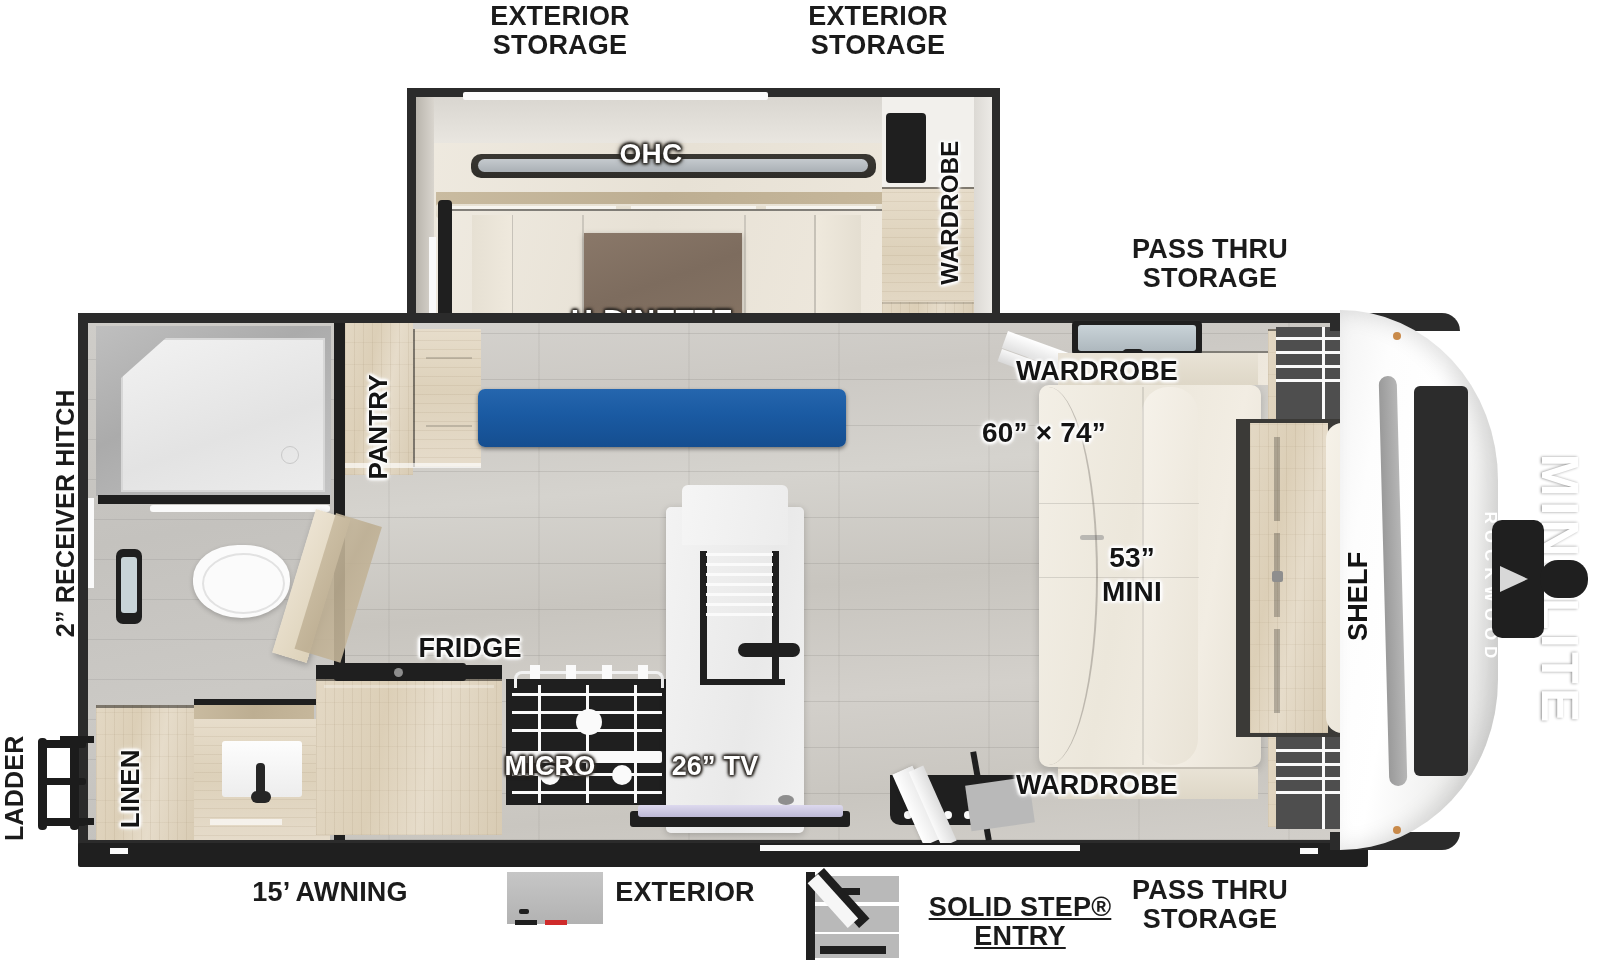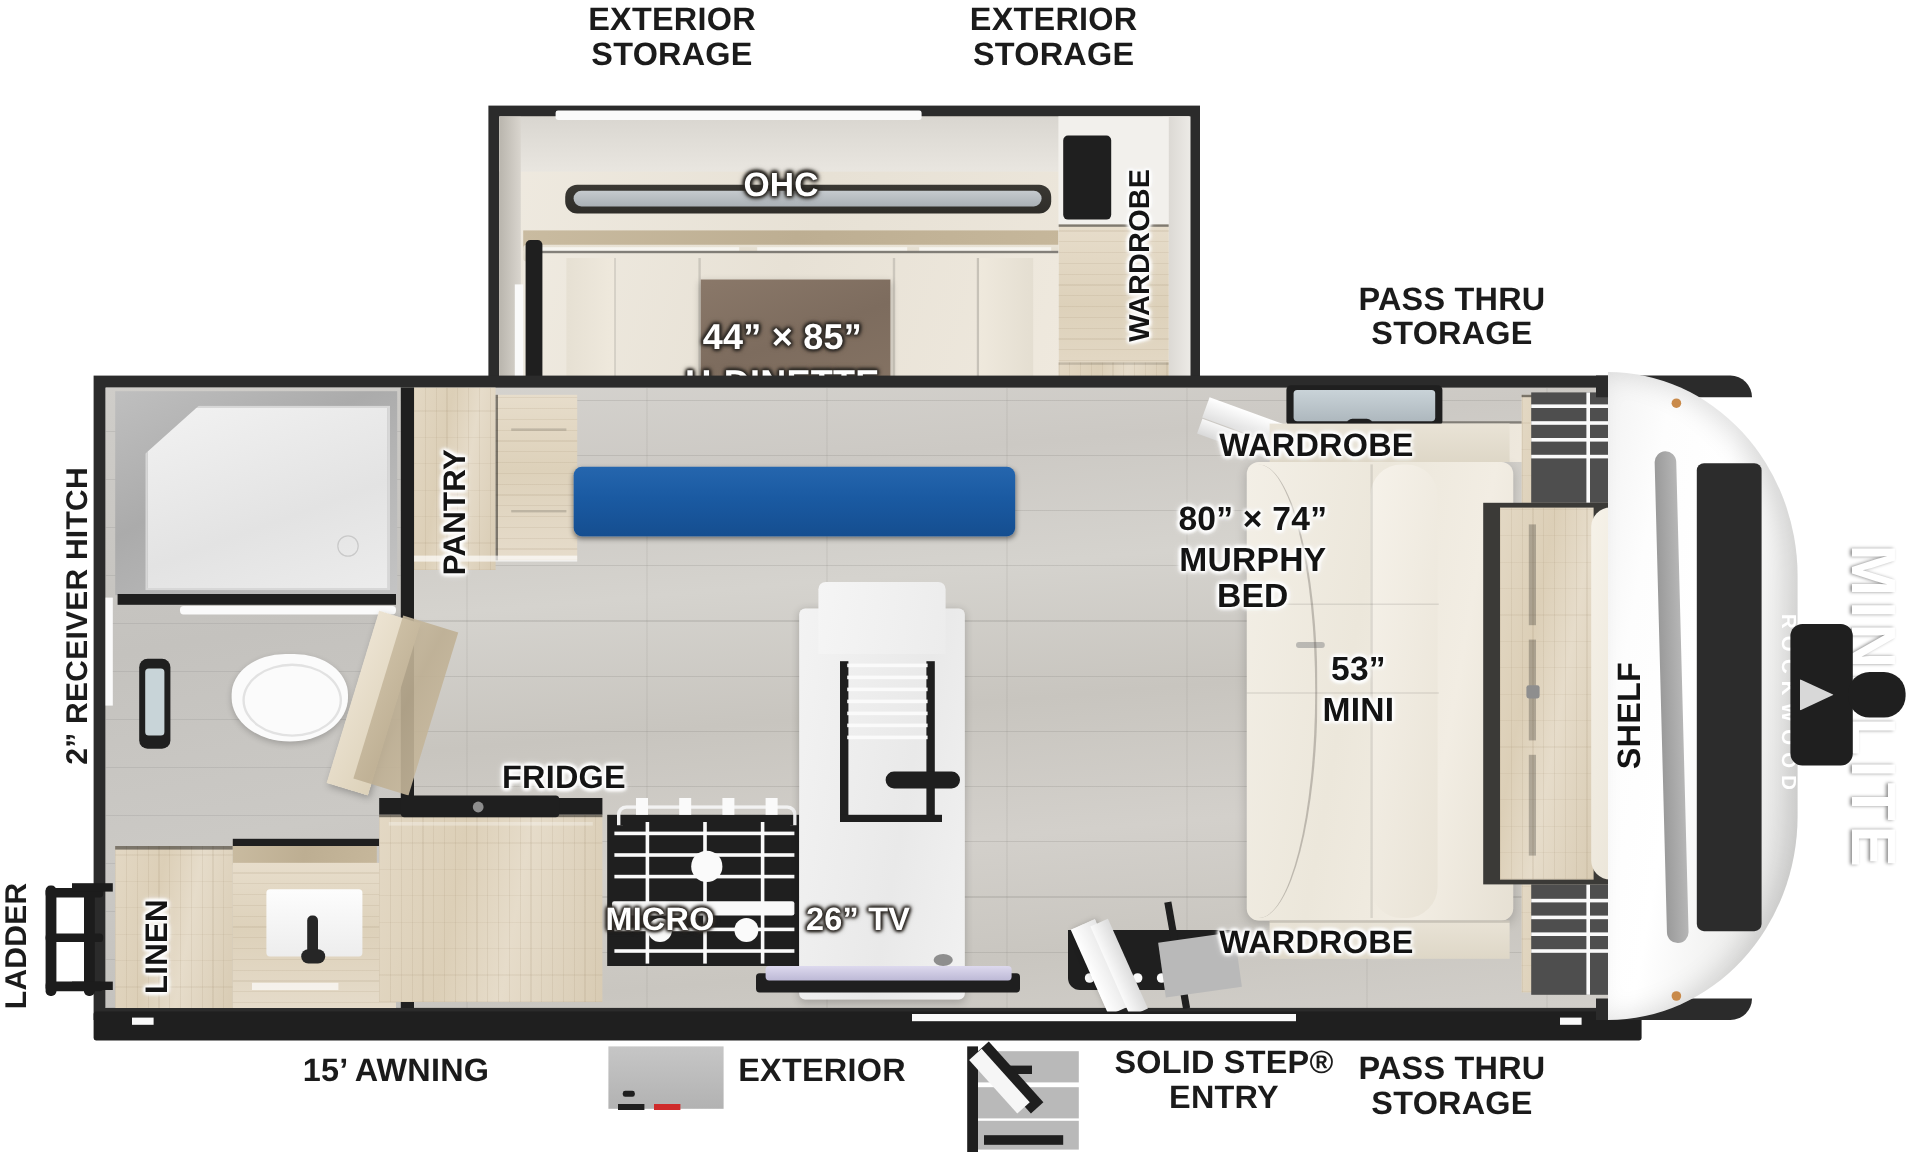--- a/index.html
+++ b/index.html
@@ -131,21 +131,20 @@
     <div class="edge" style="left:0;top:90px;width:92px;height:2px;"></div>
     <div class="wood" style="position:absolute;left:0;top:205px;width:92px;height:35px;"></div>
     <div class="edge" style="left:0;top:205px;width:92px;height:2px;opacity:.3;"></div>
     <div style="position:absolute;right:0;top:0;width:18px;height:250px;background:linear-gradient(270deg,#eceae6,#dcd9d4);"></div>
   </div>
   <div class="lbl small halo rot90" style="left:860px;top:200px;width:180px;">WARDROBE</div>
 
   <div class="lbl halo" style="left:601px;top:139px;width:100px;font-size:28px;color:#fff;
               text-shadow:0 0 4px #2a2824,0 0 6px #35322d,1px 1px 3px #26231f,-1px -1px 3px #26231f,1px -1px 3px #26231f,-1px 1px 3px #26231f;">OHC</div>
 
-  <div class="lbl haloW" style="left:552px;top:266px;width:200px;font-size:30px;">44” × 85”</div>
   <div class="lbl haloW" style="left:552px;top:304px;width:200px;font-size:30px;">U-DINETTE</div>
 
   <div class="lbl out" style="left:435px;top:2px;width:250px;">EXTERIOR
 STORAGE</div>
   <div class="lbl out" style="left:753px;top:2px;width:250px;">EXTERIOR
 STORAGE</div>
 
   <div class="lbl out" style="left:1085px;top:235px;width:250px;">PASS THRU
 STORAGE</div>
 
@@ -385,23 +384,21 @@
   <div class="lbl halo" style="left:400px;top:634px;width:140px;font-size:27px;">FRIDGE</div>
 
   <div class="lbl haloW" style="left:490px;top:752px;width:120px;font-size:27px;">MICRO</div>
 
   <div class="lbl haloW" style="left:660px;top:752px;width:110px;font-size:27px;">26” TV</div>
 
   <div class="lbl halo" style="left:1012px;top:357px;width:170px;font-size:27px;">WARDROBE</div>
 
   <div class="lbl halo" style="left:1012px;top:771px;width:170px;font-size:27px;">WARDROBE</div>
 
-  <div class="lbl halo" style="left:954px;top:418px;width:180px;font-size:28px;">80” × 74”</div>
-  <div class="lbl halo" style="left:954px;top:452px;width:180px;font-size:28px;">MURPHY
-BED</div>
+  <div class="lbl halo" style="left:954px;top:418px;width:180px;font-size:28px;">60” × 74”</div>
 
   <div class="lbl halo" style="left:1072px;top:543px;width:120px;font-size:28px;">53”</div>
   <div class="lbl halo" style="left:1072px;top:577px;width:120px;font-size:28px;">MINI</div>
 
   <div class="lbl halo rot90" style="left:1293px;top:582px;width:130px;font-size:27px;">SHELF</div>
 
   <div id="callout" style="left:478px;top:389px;width:368px;height:58px;">
   </div>
 
   <div class="lbl" style="left:200px;top:878px;width:260px;font-size:27px;">15’ AWNING</div>
@@ -418,19 +415,19 @@
     <div class="sgrey" style="left:9px;top:4px;width:84px;height:26px;"></div>
     <div class="sblack" style="left:14px;top:16px;width:40px;height:7px;"></div>
     <div class="sgrey" style="left:9px;top:34px;width:84px;height:26px;"></div>
     <div class="sgrey" style="left:9px;top:62px;width:84px;height:24px;"></div>
     <div class="sblack" style="left:14px;top:74px;width:66px;height:8px;"></div>
     <div style="position:absolute;left:18px;top:-4px;width:68px;height:14px;
                 transform:rotate(48deg);transform-origin:left top;background:#1e1e1e;"></div>
     <div style="position:absolute;left:12px;top:2px;width:60px;height:14px;
                 transform:rotate(48deg);transform-origin:left top;background:#f6f6f6;"></div>
   </div>
-  <div class="lbl" style="left:900px;top:871px;width:240px;font-size:27px;">SOLID STEP® 
+  <div class="lbl" style="left:900px;top:893px;width:240px;font-size:27px;text-decoration:underline;">SOLID STEP® 
 ENTRY</div>
 
   <div class="lbl out" style="left:1085px;top:876px;width:250px;">PASS THRU
 STORAGE</div>
 
 </div>
 
 </body></html>

